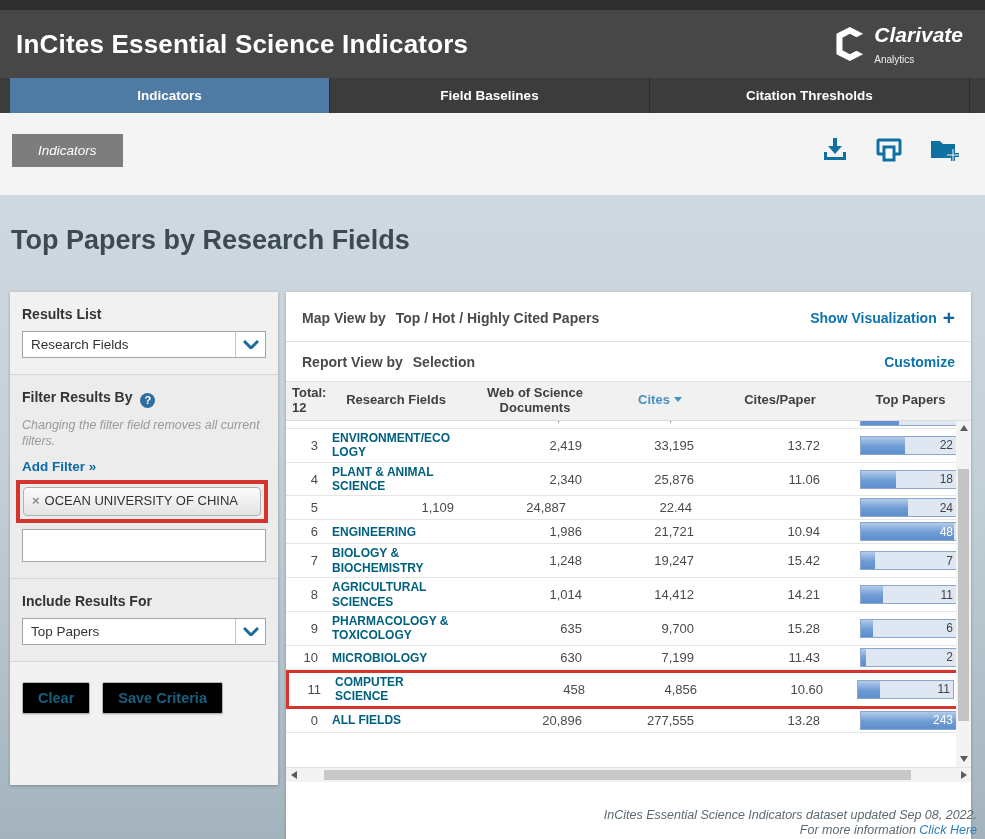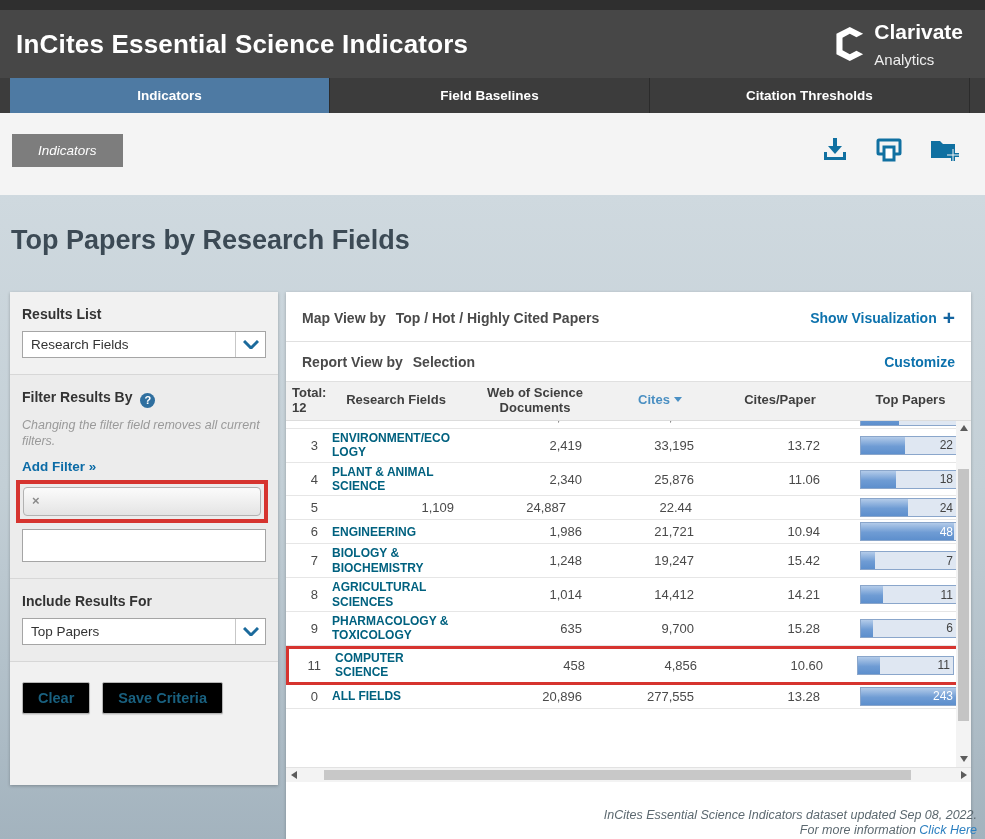--- a/index.html
+++ b/index.html
@@ -6,22 +6,22 @@
   html,body { width:985px; height:839px; overflow:hidden;
     font-family:"Liberation Sans", sans-serif; background:#cfd9df; }
 
   
   .top-strip { height:10px; background:#2f2f2f; }
   .app-header { height:68px; background:#474747; display:flex; align-items:center;
     justify-content:space-between; padding:0 22px 0 16px; }
   .app-title { color:#fff; font-size:26px; font-weight:bold; letter-spacing:.2px; }
   .brand { display:flex; align-items:center; gap:8px; color:#fff; }
   .brand-text { line-height:1; text-align:left; }
-  .brand-name { font-size:21px; font-weight:bold; }
-  .brand-sub { font-size:15px; margin-top:10px; color:#eee; }
+  .brand-name { font-size:21px; font-weight:bold;font-style:italic; }
+  .brand-sub { font-size:10px; margin-top:10px; color:#eee; }
 
   .tab-bar { height:35px; background:#3c3c3c; display:flex; padding-left:10px; }
   .tab { width:320px; display:flex; align-items:center; justify-content:center;
     color:#fff; font-size:13.5px; font-weight:bold; border-right:1px solid #2b2b2b;
     cursor:pointer; }
   .tab.active { background:#4e7aa3; }
 
   .crumb-bar { height:82px; background:#f4f4f4; position:relative; }
   .crumb-btn { position:absolute; left:12px; top:21px; background:#7d7d7d; color:#fff;
     font-style:italic; font-size:13.5px; padding:9px 26px; border:none; }
@@ -205,20 +205,21 @@
       <div class="side-sec alt">
         <div class="side-label">
           <span>Filter Results By</span>
           <span class="help">?</span>
         </div>
         <div class="note">Changing the filter field removes all current filters.</div>
         <a href="#" class="add-filter">Add Filter »</a>
         <div class="tag-annotation">
           <div class="filter-tag">
             <span class="x">×</span>
+            <span>OCEAN UNIVERSITY OF CHINA</span>
           </div>
         </div>
         <input class="filter-input" value="" style="">
       </div>
 
       <div class="side-sec alt">
         <div class="side-label">Include Results For</div>
         <div class="selectbox">
           <span class="val">Top Papers</span>
           <span class="chev">
@@ -373,20 +374,33 @@
     <div class="td c-cites">9,700</div>
     <div class="td c-cpp">15.28</div>
     <div class="td c-top">
       <div class="bar-box">
         <div class="bar-fill" style="width: 13%;"></div>
         <span class="bar-num">6</span>
       </div>
     </div>
   </div>
 
+  <div class="trow">
+    <div class="td c-num">10</div>
+    <div class="td c-field"><a href="#" class="field-link">MICROBIOLOGY</a></div>
+    <div class="td c-wos">630</div>
+    <div class="td c-cites">7,199</div>
+    <div class="td c-cpp">11.43</div>
+    <div class="td c-top">
+      <div class="bar-box">
+        <div class="bar-fill" style="width: 5%;"></div>
+        <span class="bar-num">2</span>
+      </div>
+    </div>
+  </div>
 
   <div class="trow highlight">
     <div class="td c-num">11</div>
     <div class="td c-field"><a href="#" class="field-link">COMPUTER SCIENCE</a></div>
     <div class="td c-wos">458</div>
     <div class="td c-cites">4,856</div>
     <div class="td c-cpp">10.60</div>
     <div class="td c-top">
       <div class="bar-box">
         <div class="bar-fill" style="width: 23%;"></div>

